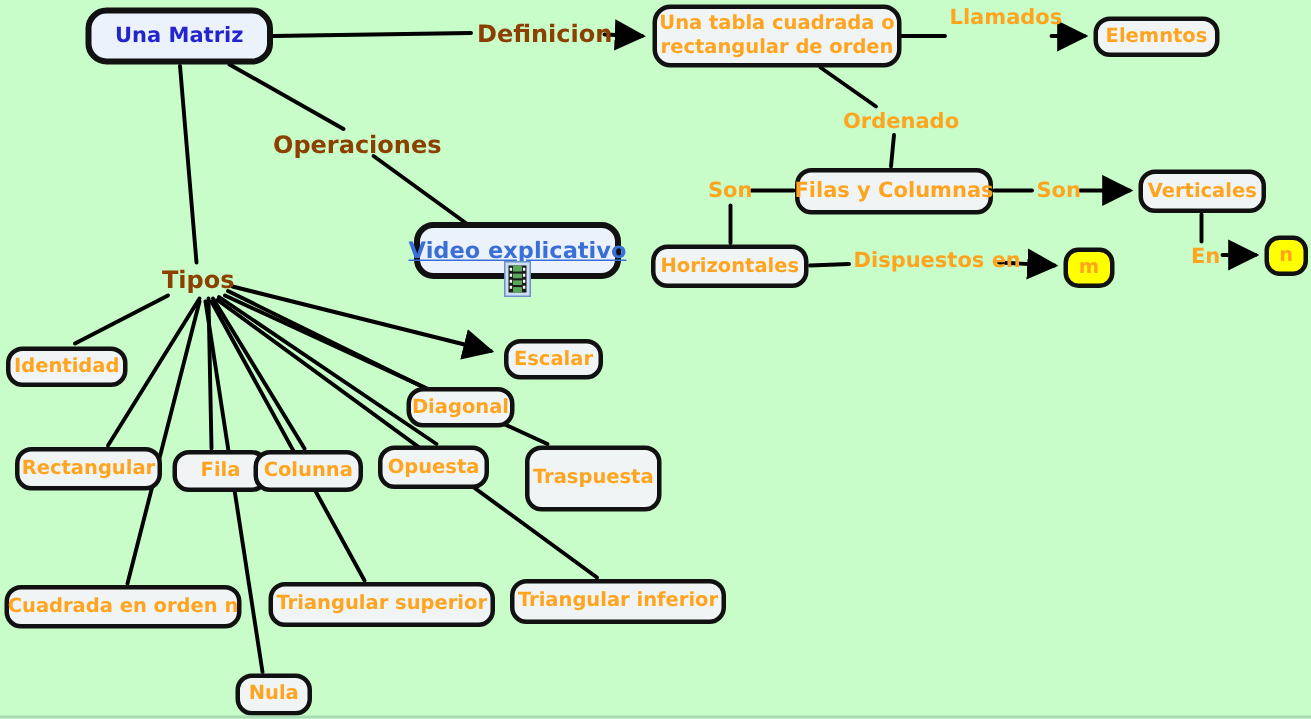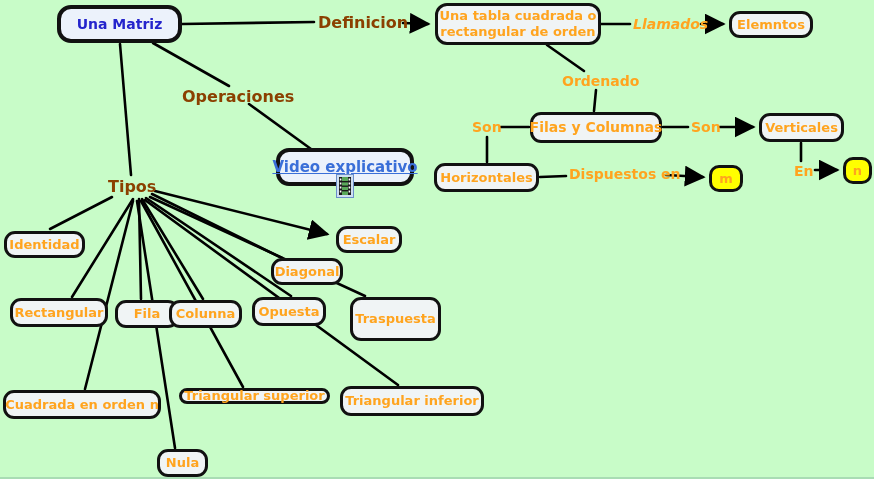--- a/index.html
+++ b/index.html
@@ -137,33 +137,33 @@
   <div class="node" style="left:115px;top:300px;width:64px;height:28px;">Fila</div>
 
   <div class="node" style="left:169px;top:300px;width:73px;height:28px;">Colunna</div>
 
   <div class="node" style="left:252px;top:297px;width:74px;height:29px;">Opuesta</div>
 
   <div class="node" style="left:350px;top:297px;width:91px;height:44px;">Traspuesta</div>
 
   <div class="node" style="left:3px;top:390px;width:158px;height:29px;">Cuadrada en orden n</div>
 
-  <div class="node" style="left:179px;top:388px;width:151px;height:16px;">Triangular superior</div>
+  <div class="node" style="left:179px;top:388px;width:151px;height:30px;">Triangular superior</div>
 
   <div class="node" style="left:340px;top:386px;width:144px;height:30px;">Triangular inferior</div>
 
   <div class="node" style="left:157px;top:449px;width:51px;height:28px;">Nula</div>
 
   <div class="lbl brown" style="left:318px;top:13px;">Definicion</div>
 
   <div class="lbl brown" style="left:182px;top:87px;">Operaciones</div>
 
   <div class="lbl brown" style="left:108px;top:177px;">Tipos</div>
 
-  <div class="lbl" style="left:633px;top:16px;font-style:italic;">Llamados</div>
+  <div class="lbl" style="left:633px;top:4px;">Llamados</div>
 
   <div class="lbl" style="left:562px;top:73px;">Ordenado</div>
 
   <div class="lbl" style="left:472px;top:119px;">Son</div>
 
   <div class="lbl" style="left:691px;top:119px;">Son</div>
 
   <div class="lbl" style="left:569px;top:166px;">Dispuestos en</div>
 
   <div class="lbl" style="left:794px;top:163px;">En</div>

